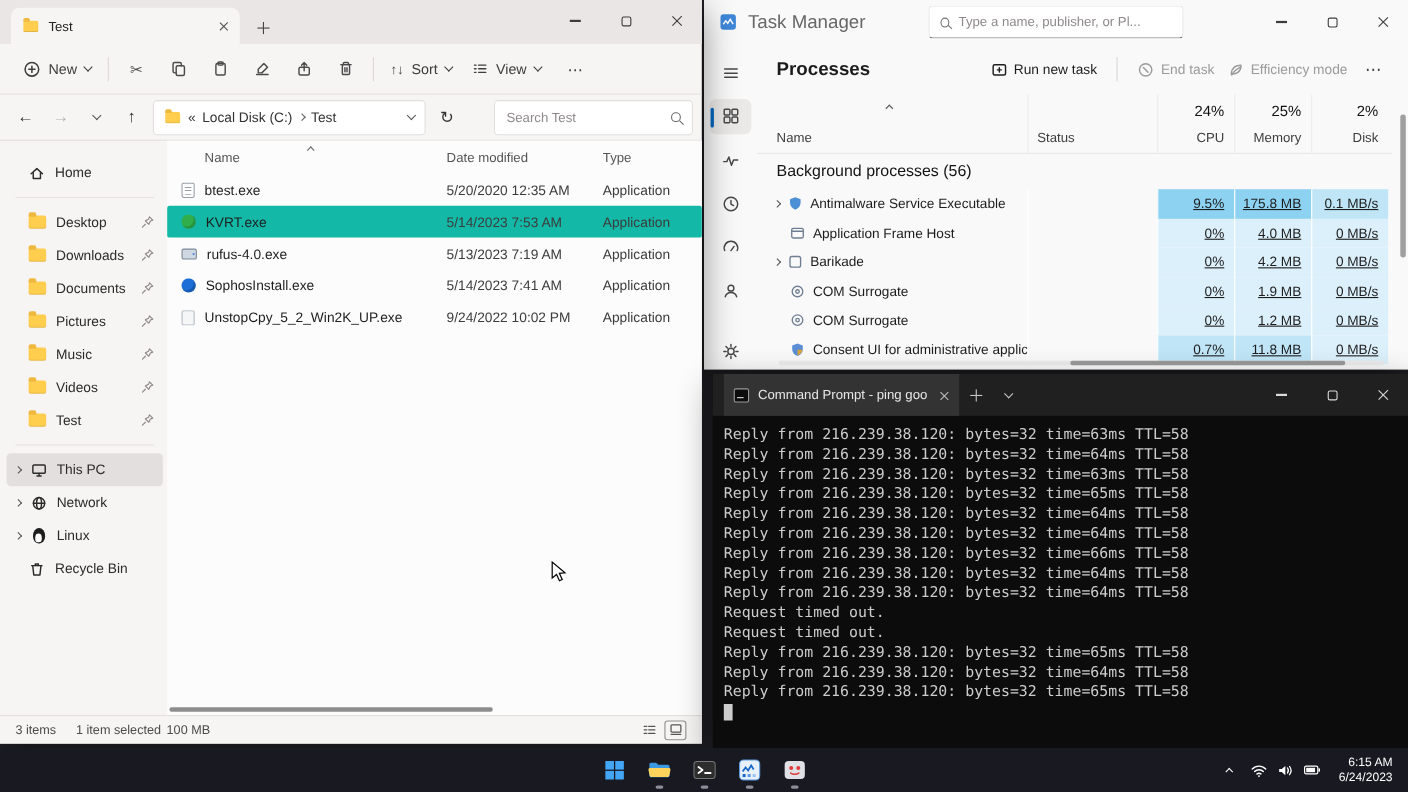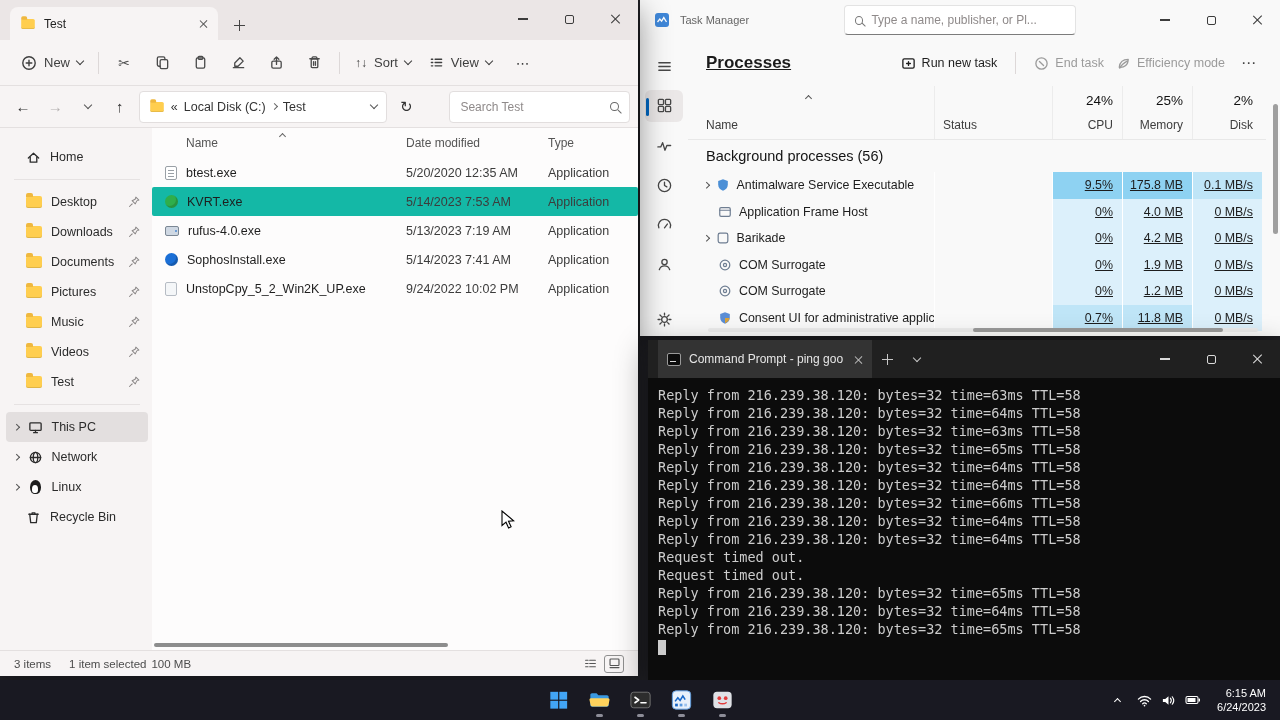--- a/index.html
+++ b/index.html
@@ -81,31 +81,31 @@
   .fi-page { width:12px; height:14px; background:#f4f6f8; border:1px solid #b6bcc4; border-radius:2px; }
   .hscroll { position:absolute; bottom:3px; left:2px; width:294px; height:4px; background:#8d8d8d; border-radius:2px; }
   .exp-status { height:26px; display:flex; align-items:center; gap:18px; padding:0 14px; font-size:11.5px; color:#4c4c4c; border-top:1px solid #e4e0e0; flex:none; background:#f7f4f4; }
   .viewtoggles { margin-left:auto; display:flex; gap:4px; align-items:center; }
   .vt { width:20px; height:18px; display:flex; align-items:center; justify-content:center; color:#555; border-radius:3px; }
   .vt.sel { border:1px solid #8f8f8f; }
 
   
   .taskmgr { left:640px; top:0; width:640px; height:336px; background:#f9f9f9; z-index:1; overflow:hidden; }
   .tm-title { height:40px; display:flex; align-items:center; padding-left:14px; gap:10px; position:relative; }
-  .tm-title .appname { font-size:11px; color:#666;text-align:center; }
+  .tm-title .appname { font-size:17px; color:#666;text-align:center; }
   .tm-search { position:absolute; left:204px; top:5px; width:232px; height:30px; background:#fff; border:1px solid #e3e3e3; border-bottom:1px solid #7c7c7c; border-radius:4px; display:flex; align-items:center; gap:8px; padding:0 10px; color:#777; }
   .tm-body { display:flex; height:296px; }
   .tm-rail { width:48px; display:flex; flex-direction:column; align-items:center; padding-top:10px; gap:7px; flex:none; }
   .railbtn { width:38px; height:34px; display:flex; align-items:center; justify-content:center; color:#474747; border-radius:6px; position:relative; }
   .railbtn.sel { background:#ebe8e8; }
   .railbtn.sel::before { content:""; position:absolute; left:1px; top:8px; width:3px; height:18px; background:#0067c0; border-radius:2px; }
   .railbtn.gear { margin-top:16px; }
   .tm-main { flex:1; position:relative; padding-right:14px; min-width:0; }
   .tm-header { height:46px; display:flex; align-items:center; padding:0 6px 0 18px; }
-  .tm-header h1 { font-size:17px; font-weight:700; color:#1b1b1b;text-decoration:underline; }
+  .tm-header h1 { font-size:17px; font-weight:700; color:#1b1b1b; }
   .tm-actions { margin-left:auto; display:flex; align-items:center; gap:12px; font-size:12.5px; }
   .tm-act { display:flex; align-items:center; gap:6px; color:#1e1e1e; }
   .tm-act.dim { color:#9b9b9b; }
   .tm-more { color:#444; font-size:15px; padding:0 4px; }
   .tmgrid { display:grid; grid-template-columns:246px 118px 70px 70px 70px; }
   .tm-cols { height:54px; border-bottom:1px solid #e8e8e8; }
   .tm-cols > div { position:relative; }
   .tm-cols .hlabel { position:absolute; bottom:7px; left:18px; font-size:12px; color:#3d3d3d; }
   .tm-cols .hlabel.l8 { left:8px; }
   .tm-cols .hcaret { position:absolute; top:7px; left:118px; width:5px; height:5px; color:#555; }

